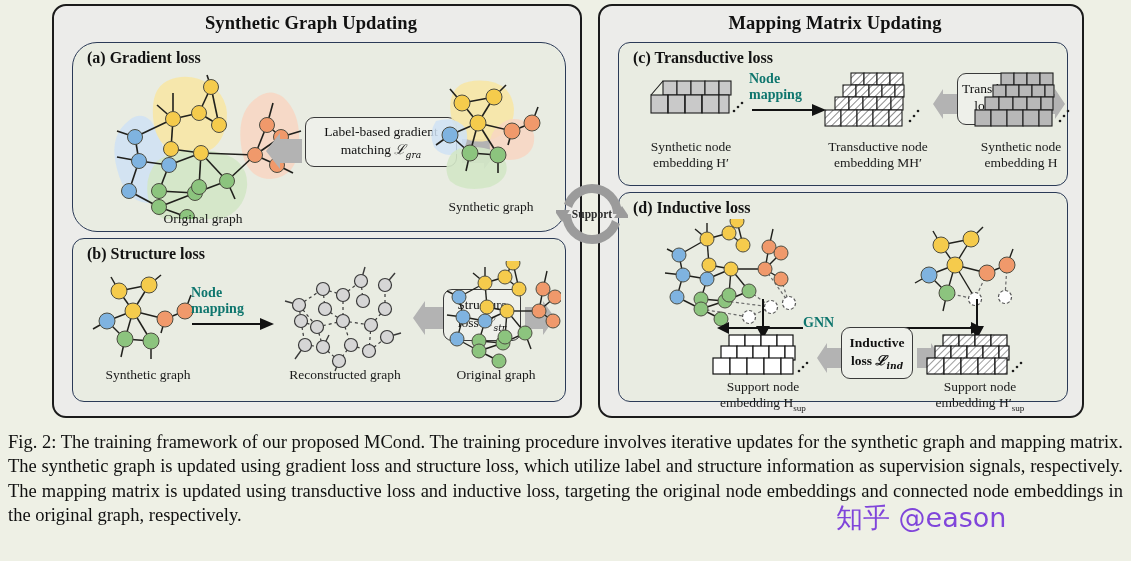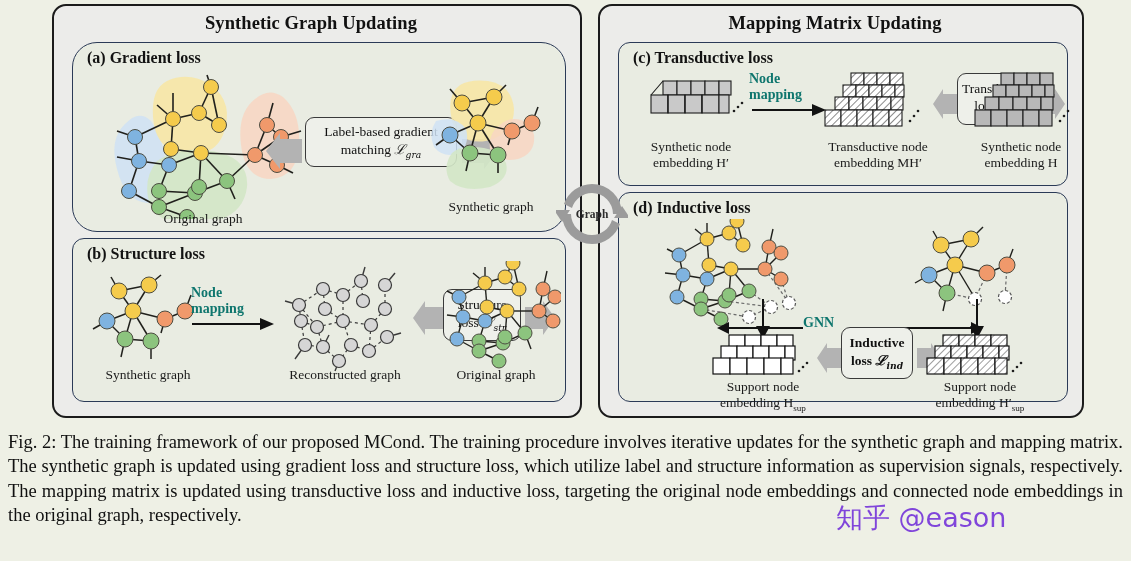--- a/index.html
+++ b/index.html
@@ -753,19 +753,19 @@
     <svg width="72" height="72">
       <g fill="#9b9b9b">
         <path d="M36 6 A30 30 0 0 1 66 36 L57 36 A21 21 0 0 0 36 15 Z"></path>
         <path d="M66 28 L74 40 L58 40 Z"></path>
         <path d="M36 66 A30 30 0 0 1 6 36 L15 36 A21 21 0 0 0 36 57 Z"></path>
         <path d="M6 44 L-2 32 L14 32 Z"></path>
         <path d="M36 6 A30 30 0 0 0 8 26 L16 30 A21 21 0 0 1 36 15 Z"></path>
         <path d="M36 66 A30 30 0 0 0 64 46 L56 42 A21 21 0 0 1 36 57 Z"></path>
       </g>
     </svg>
-    <div class="txt">Graph</div>
+    <div class="txt">Support</div>
   </div>
 
   <div id="caption">Fig. 2: The training framework of our proposed MCond. The training procedure involves iterative updates for the synthetic graph and mapping matrix. The synthetic graph is updated using gradient loss and structure loss, which utilize label and structure information as supervision signals, respectively. The mapping matrix is updated using transductive loss and inductive loss, targeting the original node embeddings and connected node embeddings in the original graph, respectively.</div>
   <div id="watermark">知乎 @eason</div>
 
 </div>
 
 </body></html>

